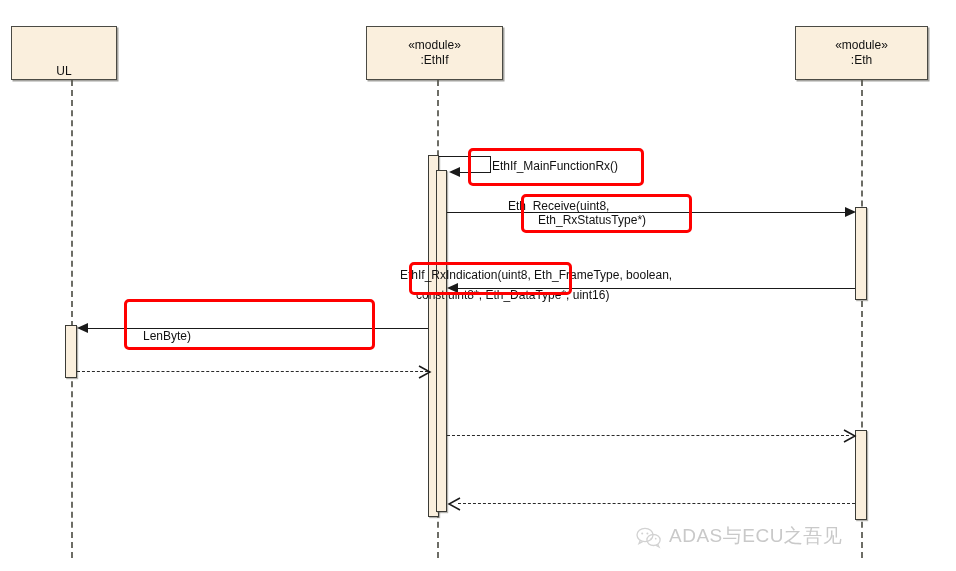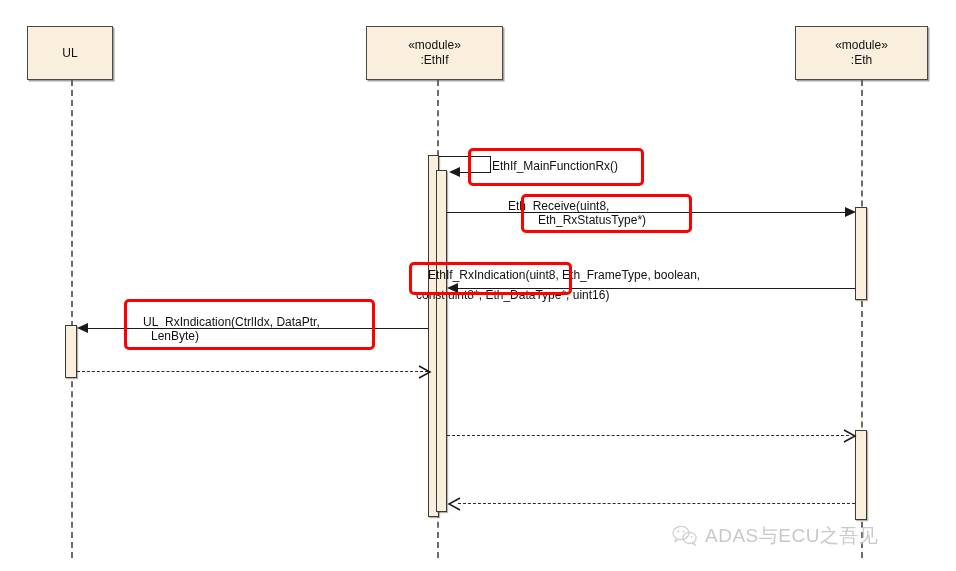--- a/index.html
+++ b/index.html
@@ -117,21 +117,21 @@
     user-select: none;
   }
   .watermark svg { display:block; }
 </style>
 </head>
 <body>
 
 <div id="canvas">
 
   <div class="lifeline-stem" style="left:71px; top:80px; height:478px;"></div>
-  <div class="lifeline-head" style="left:27px; top:26px; width:86px; height:54px;">
+  <div class="lifeline-head" style="left:11px; top:26px; width:106px; height:54px;justify-content:flex-end;">
     <span class="inst-name">UL</span>
   </div>
 
   <div class="lifeline-stem" style="left:437px; top:80px; height:478px;"></div>
   <div class="lifeline-head" style="left:366px; top:26px; width:137px; height:54px;">
     <span class="stereotype">«module»</span>
     <span class="inst-name">:EthIf</span>
   </div>
 
   <div class="lifeline-stem" style="left:861px; top:80px; height:478px;"></div>
@@ -152,27 +152,26 @@
   <div class="arrow-solid left" style="left:449px; top:167px;"></div>
   <div class="msg-label" style="left:492px; top:159px;">EthIf_MainFunctionRx()</div>
 
   <div class="msg-line" style="left:447px; top:212px; width:400px;"></div>
   <div class="arrow-solid right" style="left:845px; top:207px;"></div>
   <div class="msg-label" style="left:508px; top:199px;">Eth_Receive(uint8,</div>
   <div class="msg-label" style="left:538px; top:213px;text-align:right;">Eth_RxStatusType*)</div>
 
   <div class="msg-line" style="left:458px; top:288px; width:397px;"></div>
   <div class="arrow-solid left" style="left:447px; top:283px;"></div>
-  <div class="msg-label" style="left:428px; top:268px;text-align:center;">EthIf_RxIndication(uint8, Eth_FrameType, boolean,</div>
+  <div class="msg-label" style="left:400px; top:268px;text-align:center;">EthIf_RxIndication(uint8, Eth_FrameType, boolean,</div>
   <div class="msg-label" style="left:416px; top:288px;">const uint8*, Eth_DataType*, uint16)</div>
 
   <div class="msg-line" style="left:88px; top:328px; width:340px;"></div>
   <div class="arrow-solid left" style="left:77px; top:323px;"></div>
-  <div class="msg-label" style="left:143px; top:315px;">UL_RxIndication(CtrlIdx, DataPtr,</div>
-  <div class="msg-label" style="left:143px; top:329px;margin-left:8px;">LenByte)</div>
+  <div class="msg-label" style="left:143px; top:329px;">LenByte)</div>
 
   <div class="msg-line dashed" style="left:77px; top:371px; width:351px;"></div>
   <div class="arrow-open" style="left:418px; top:365px;">
     <svg width="14" height="14" viewBox="0 0 14 14">
       <path d="M1,1 L12,7 L1,13" fill="none" stroke="#1a1a1a" stroke-width="1.5"></path>
     </svg>
   </div>
 
   <div class="msg-line dashed" style="left:447px; top:435px; width:402px;"></div>
   <div class="arrow-open" style="left:843px; top:429px;">
@@ -186,21 +185,21 @@
     <svg width="14" height="14" viewBox="0 0 14 14">
       <path d="M13,1 L2,7 L13,13" fill="none" stroke="#1a1a1a" stroke-width="1.5"></path>
     </svg>
   </div>
 
   <div class="highlight" style="left:468px; top:148px; width:176px; height:38px;"></div>
   <div class="highlight" style="left:521px; top:194px; width:171px; height:39px;"></div>
   <div class="highlight" style="left:409px; top:262px; width:163px; height:33px;"></div>
   <div class="highlight" style="left:124px; top:299px; width:251px; height:51px;"></div>
 
-  <div class="watermark" style="left:672px; top:523px;">
+  <div class="watermark" style="left:636px; top:523px;align-items:flex-end;">
     <span>
       <svg width="26" height="22" viewBox="0 0 26 22">
         <ellipse cx="9" cy="8" rx="8" ry="6.6" fill="none" stroke="#d2d2d2" stroke-width="1.3"></ellipse>
         <path d="M4.5,13 L3,16.5 L6.6,14.6" fill="none" stroke="#d2d2d2" stroke-width="1.3"></path>
         <circle cx="6.2" cy="6.4" r="1" fill="#d2d2d2"></circle>
         <circle cx="11.4" cy="6.4" r="1" fill="#d2d2d2"></circle>
         <ellipse cx="17.5" cy="13" rx="6.6" ry="5.5" fill="none" stroke="#d2d2d2" stroke-width="1.3"></ellipse>
         <path d="M21.5,17 L23,20 L19.8,18.3" fill="none" stroke="#d2d2d2" stroke-width="1.3"></path>
         <circle cx="15.3" cy="11.7" r="0.85" fill="#d2d2d2"></circle>
         <circle cx="19.7" cy="11.7" r="0.85" fill="#d2d2d2"></circle>

